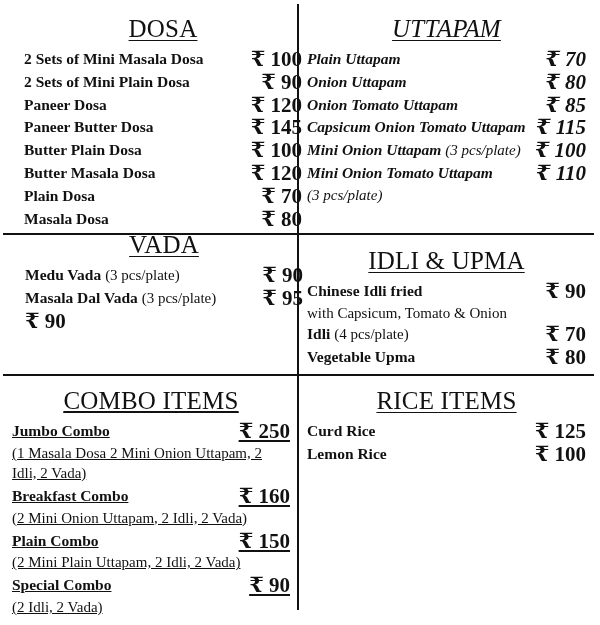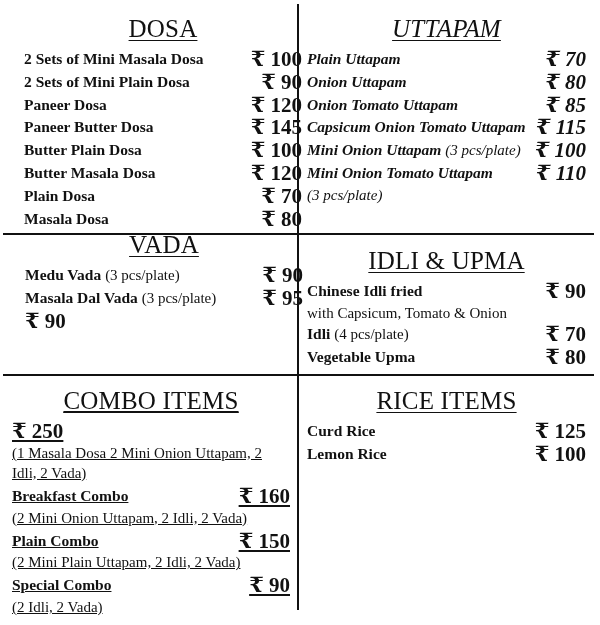--- a/index.html
+++ b/index.html
@@ -127,20 +127,21 @@
   <div class="row">
       <span class="name">Vegetable Upma</span>
       <span class="price">₹ 80</span>
     </div>
 </div>
 
 <div class="section" style="left:12px; top:386px; width:278px;text-decoration:underline;">
   <h2 class="title">COMBO ITEMS</h2>
   <div class="item combo">
     <div class="row">
+        <span class="name">Jumbo Combo</span>
         <span class="price">₹ 250</span>
       </div>
     <div class="desc">(1 Masala Dosa 2 Mini Onion Uttapam, 2 Idli, 2 Vada)</div>
   </div>
   <div class="item combo">
     <div class="row">
         <span class="name">Breakfast Combo</span>
         <span class="price">₹ 160</span>
       </div>
     <div class="desc">(2 Mini Onion Uttapam, 2 Idli, 2 Vada)</div>

